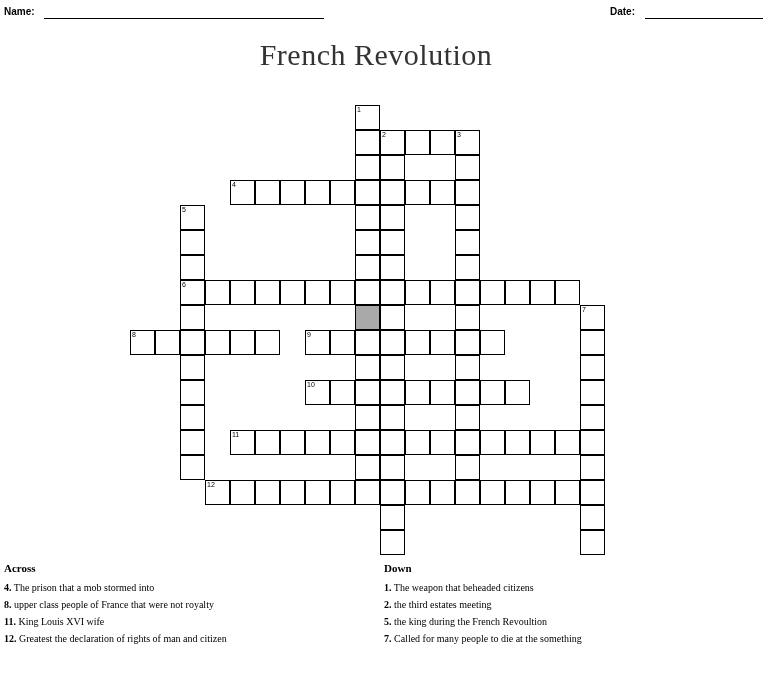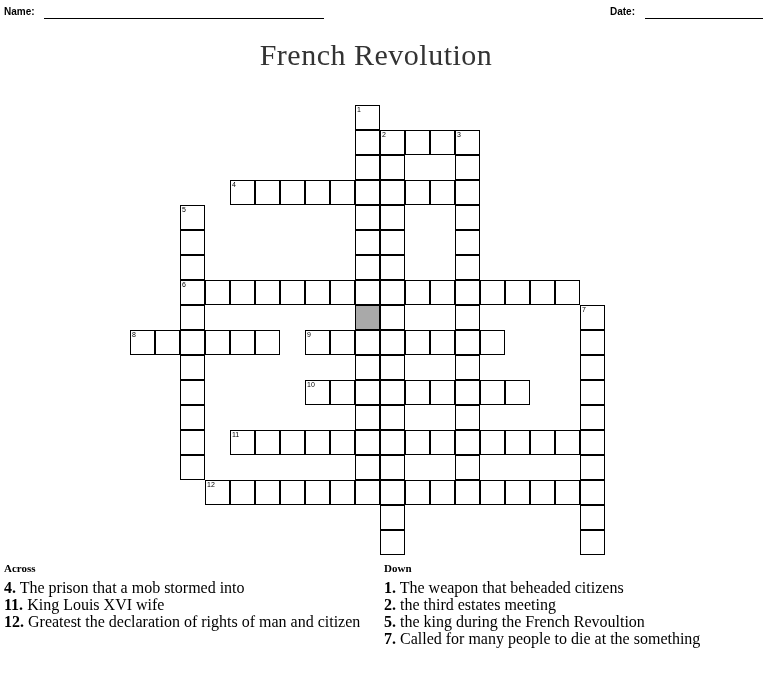--- a/index.html
+++ b/index.html
@@ -122,21 +122,21 @@
   .clue-col.down { left: 384px; }
   .clue-heading {
     font-family: "Liberation Serif", serif;
     font-size: 11px;
     font-weight: bold;
     color: #000;
     margin-bottom: 5px;
   }
   .clue {
     font-family: "Liberation Serif", serif;
-    font-size: 16px;
+    font-size: 10px;
     line-height: 17px;
     color: #000;
     white-space: nowrap;
   }
   .clue b {
     font-weight: bold;
   }
 </style>
 </head>
 <body>
@@ -306,20 +306,21 @@
       <div class="cell" style="left: 580px; top: 415px;"></div>
       <div class="cell" style="left: 380px; top: 440px;"></div>
       <div class="cell" style="left: 580px; top: 440px;"></div>
     </div>
 
   <div class="clues">
     <div class="clue-col across">
       <div class="clue-heading">Across</div>
       <div id="across-list">
           <div class="clue"><b>4.</b><span> The prison that a mob stormed into</span></div>
+          <div class="clue"><b>8.</b><span> upper class people of France that were not royalty</span></div>
           <div class="clue"><b>11.</b><span> King Louis XVI wife</span></div>
           <div class="clue"><b>12.</b><span> Greatest the declaration of rights of man and citizen</span></div>
         </div>
     </div>
     <div class="clue-col down">
       <div class="clue-heading">Down</div>
       <div id="down-list">
           <div class="clue"><b>1.</b><span> The weapon that beheaded citizens</span></div>
           <div class="clue"><b>2.</b><span> the third estates meeting</span></div>
           <div class="clue"><b>5.</b><span> the king during the French Revoultion</span></div>

